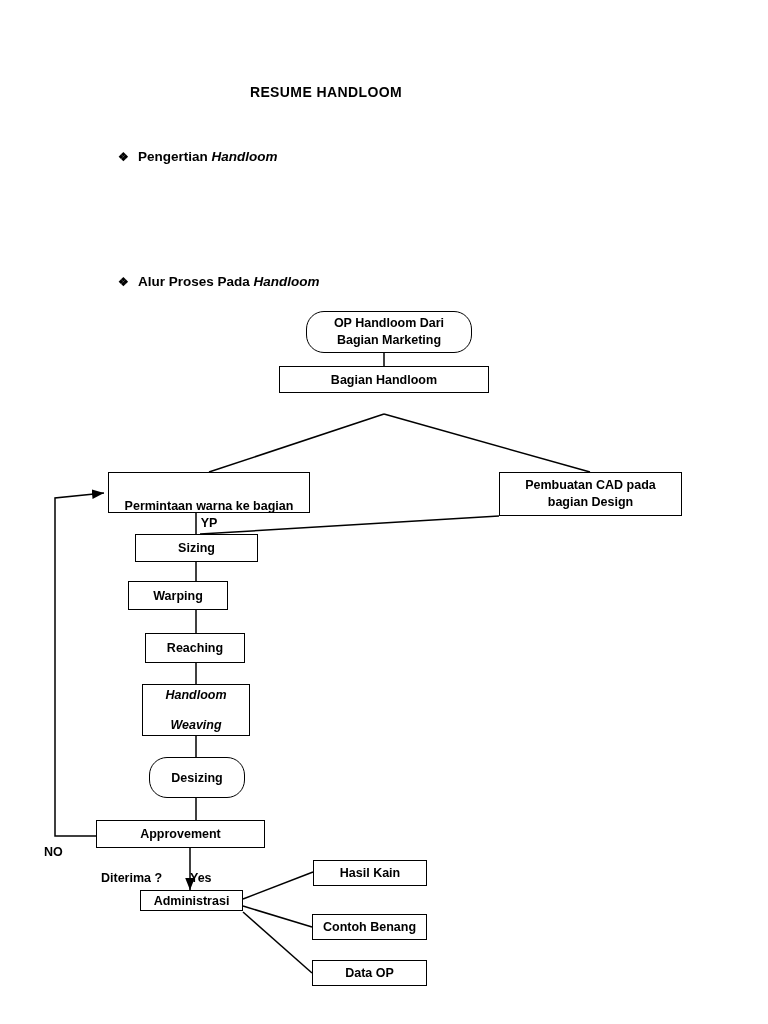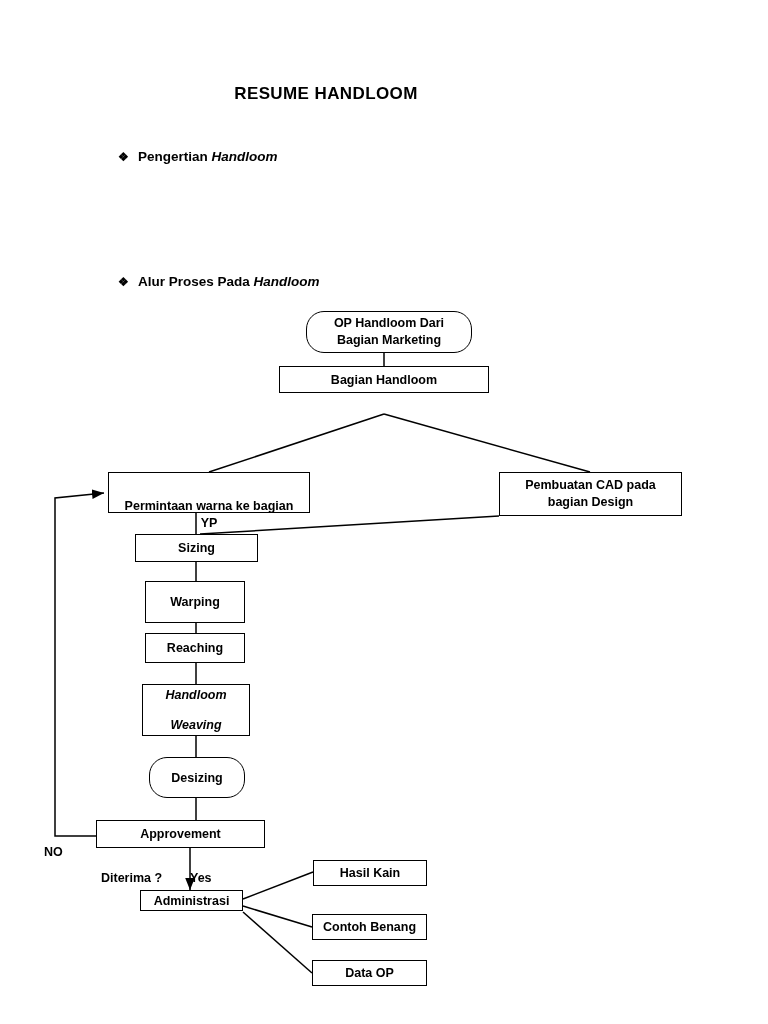--- a/index.html
+++ b/index.html
@@ -19,21 +19,21 @@
     overflow: hidden;
   }
 
   
   .doc-title {
     position: absolute;
     left: 0;
     top: 84px;
     width: 652px;
     text-align: center;
-    font-size: 17px;
+    font-size: 14px;
     font-weight: bold;
     letter-spacing: 0.4px;
   }
   .bullet-heading {
     position: absolute;
     font-size: 13.5px;
     font-weight: bold;
     white-space: nowrap;
   }
   .bullet-heading .marker {
@@ -167,21 +167,21 @@
 
     <div class="node" style="left:135px; top:534px; width:123px; height:28px;">
       <span>Sizing</span>
     </div>
 
     <div class="node two-line" style="left:499px; top:472px; width:183px; height:44px;">
       <span style="white-space:pre-line;">Pembuatan CAD pada
 bagian Design</span>
     </div>
 
-    <div class="node" style="left:145px; top:581px; width:100px; height:42px;">
+    <div class="node" style="left:128px; top:581px; width:100px; height:29px;">
       <span>Warping</span>
     </div>
 
     <div class="node" style="left:145px; top:633px; width:100px; height:30px;">
       <span>Reaching</span>
     </div>
 
     <div class="node weaving" style="left:142px; top:684px; width:108px; height:52px;">
       <span style="white-space:pre-line;">Handloom
 Weaving</span>

